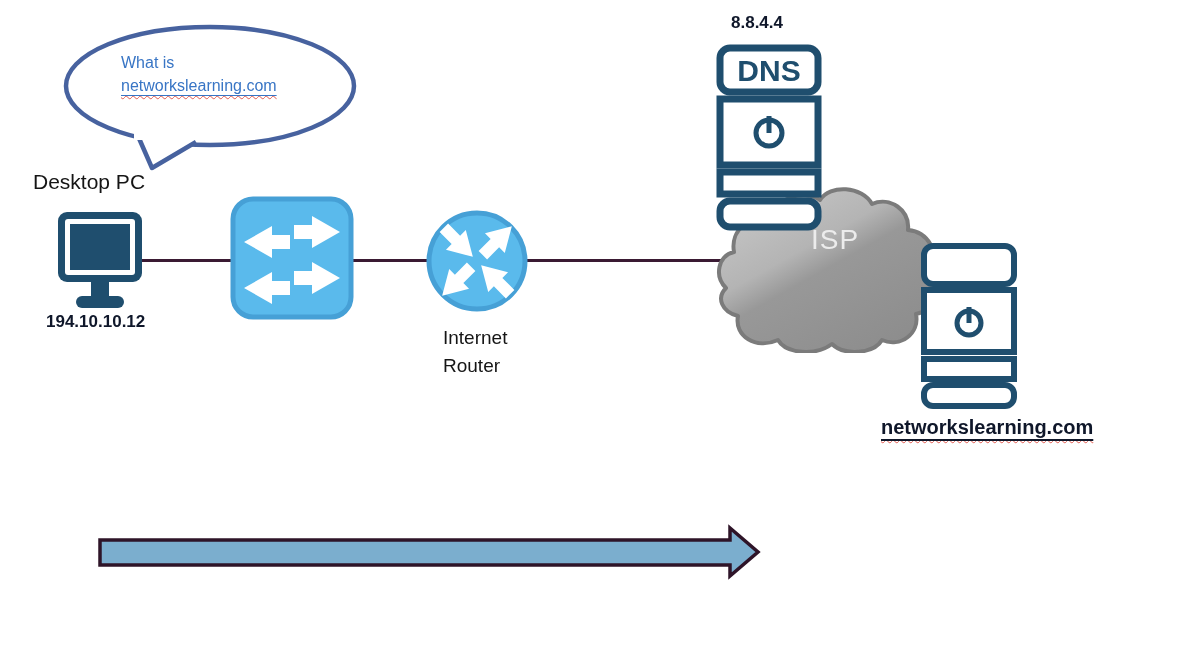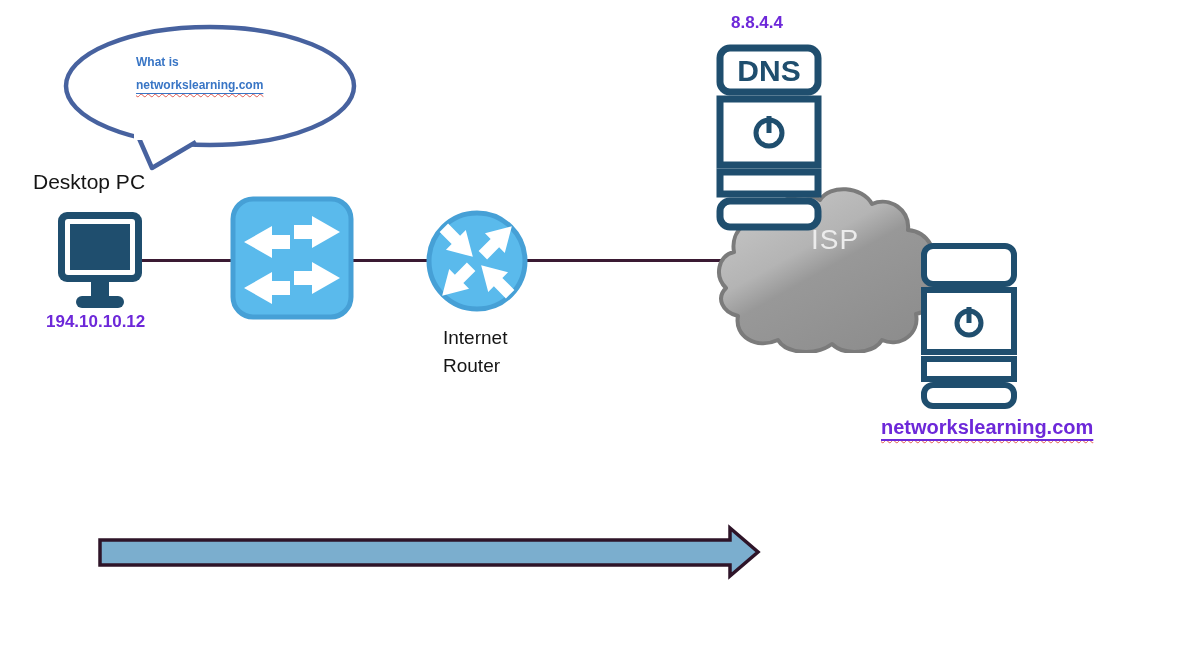--- a/index.html
+++ b/index.html
@@ -4,23 +4,23 @@
 <style>
   html,body{margin:0;padding:0;background:#ffffff;}
   .stage{
     position:relative;width:1200px;height:648px;background:#ffffff;overflow:hidden;
     font-family:"Liberation Sans", sans-serif;
   }
   .abs{position:absolute;}
   svg text{font-family:"Liberation Sans", sans-serif;}
 
   
-  .blue-text{color:#6d28d9;}
+  .blue-text{color:#0f172a;}
   .black-text{color:#151515;}
-  .bubble-text{left:136px;top:51px;width:220px;font-size:12px;line-height:23px;font-weight:700;color:#3875C5;}
+  .bubble-text{left:121px;top:51px;width:220px;font-size:16px;line-height:23px;font-weight:400;color:#3875C5;}
   .spellcheck{text-decoration:underline wavy #E05A50;text-decoration-thickness:1.4px;text-underline-offset:4px;}
   .solid-underline{text-decoration:underline solid;margin-top:44px;}
   .pc-label{left:33px;top:170px;font-size:21px;}
   .pc-ip{left:46px;top:312px;font-size:17px;font-weight:600;text-align:right;}
   .router-label{left:443px;top:324px;font-size:19px;line-height:28px;}
   .dns-ip{left:731px;top:13px;font-size:17px;font-weight:700;}
   .isp-label{left:811px;top:224px;font-size:28px;color:#ECECEC;letter-spacing:1px;text-align:center;}
   .domain-label{left:881px;top:416px;font-size:20px;font-weight:700;}
   .packet-text{left:99px;top:427px;font-size:17.5px;line-height:22.5px;font-weight:500;color:#3875C5;}
 

